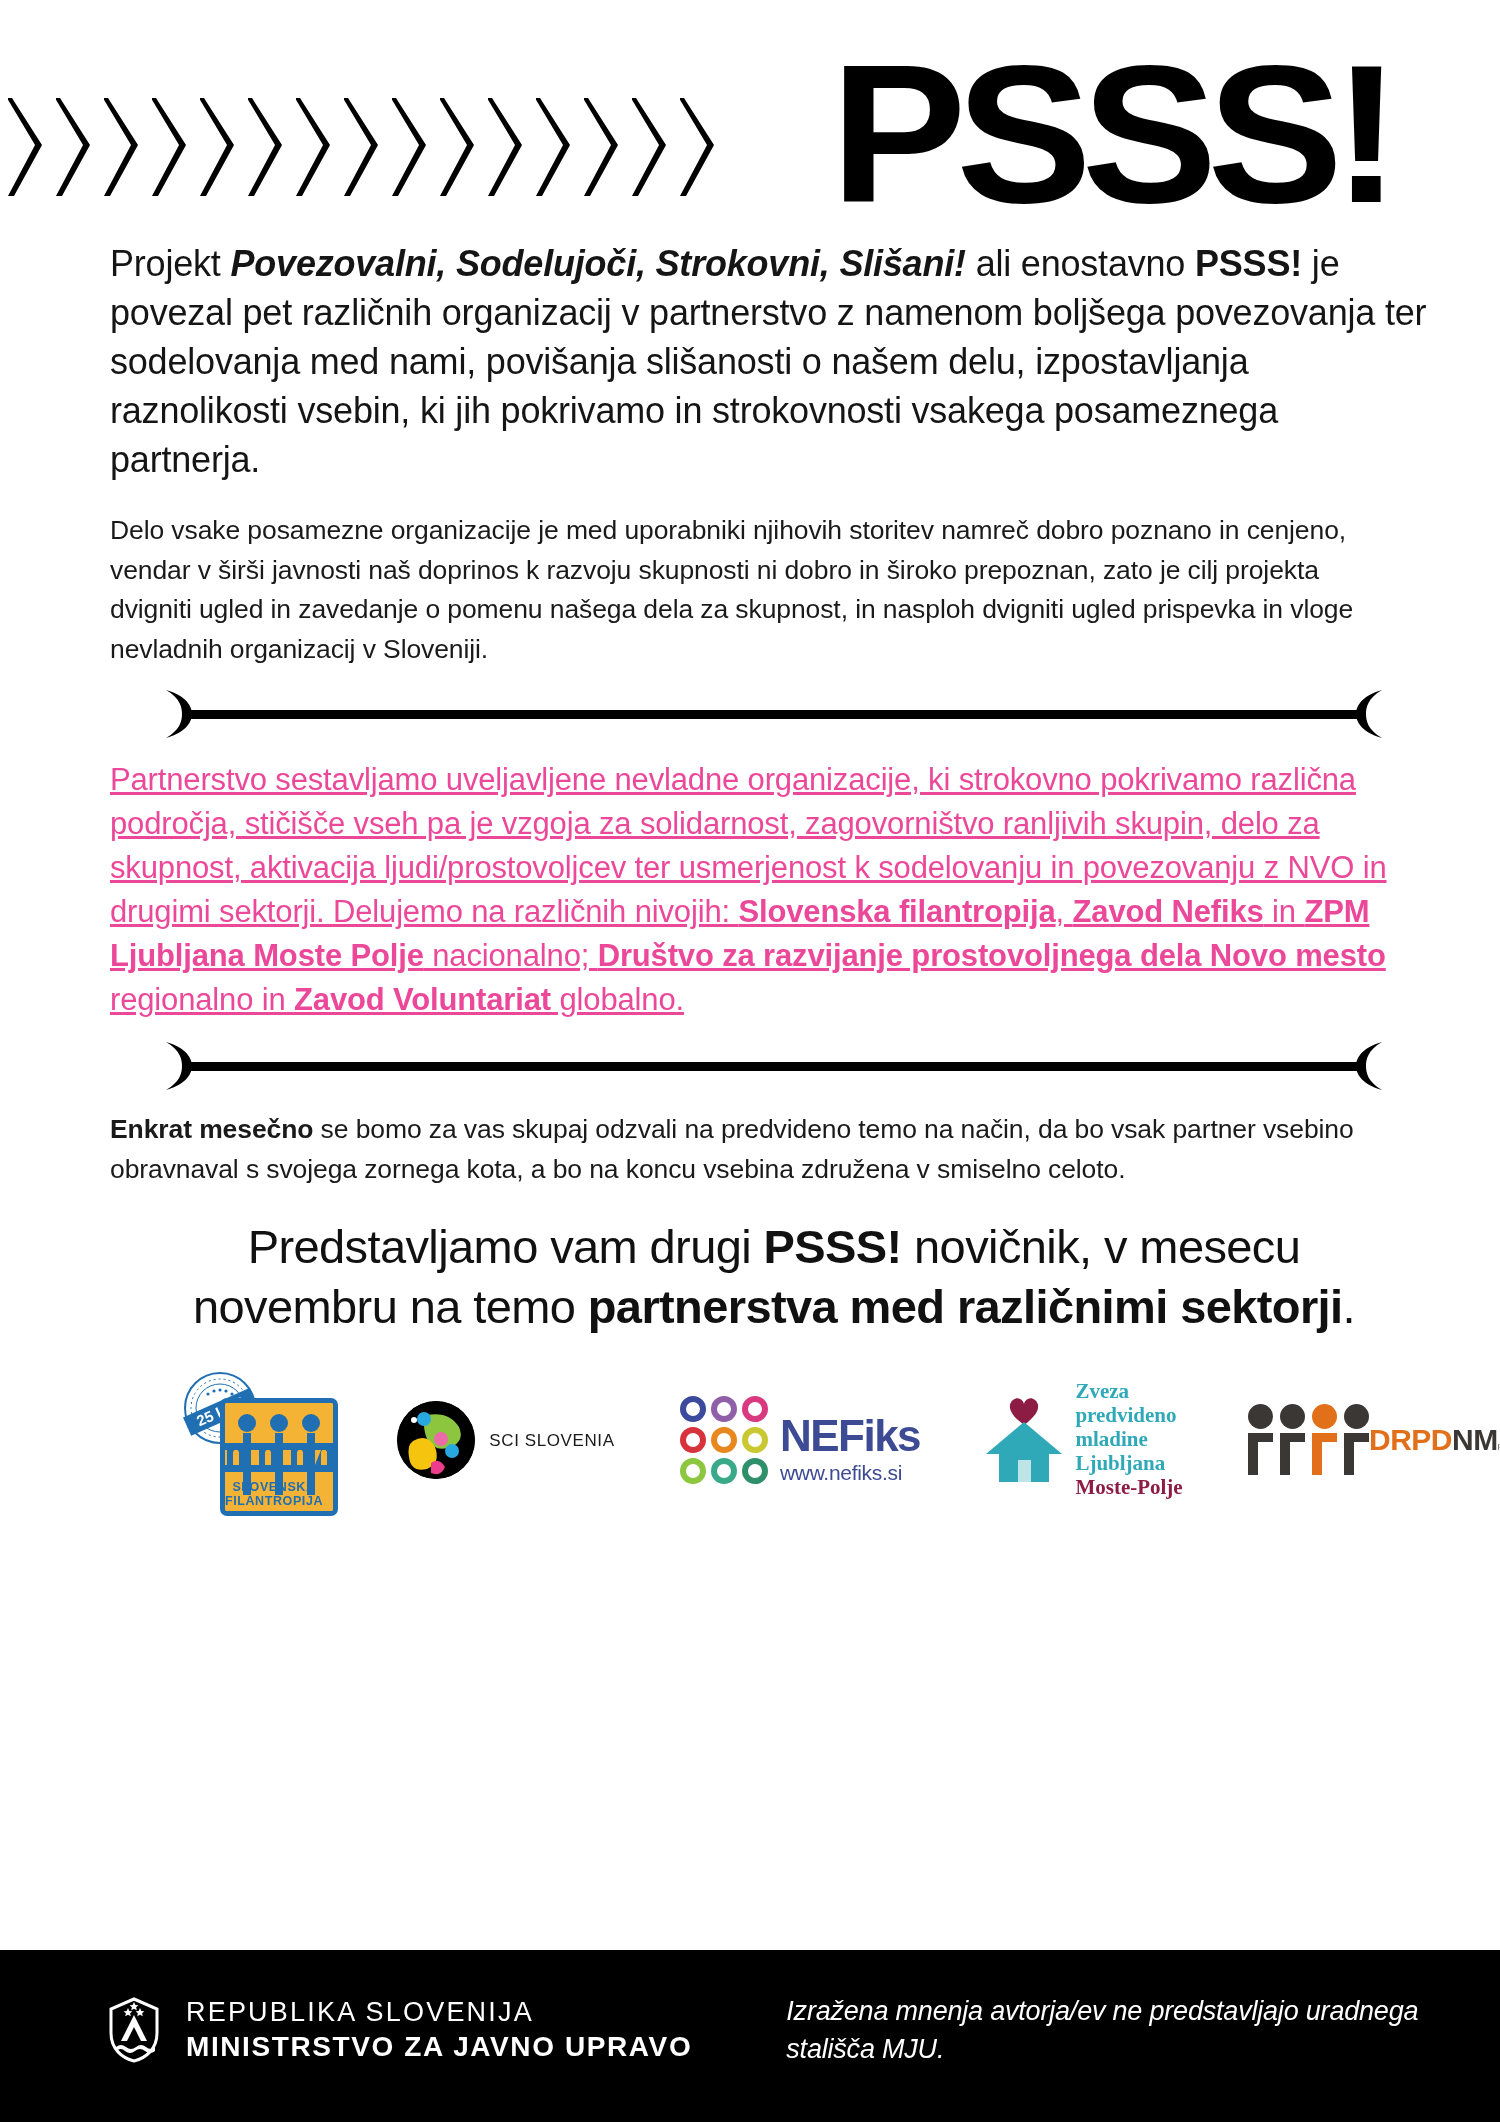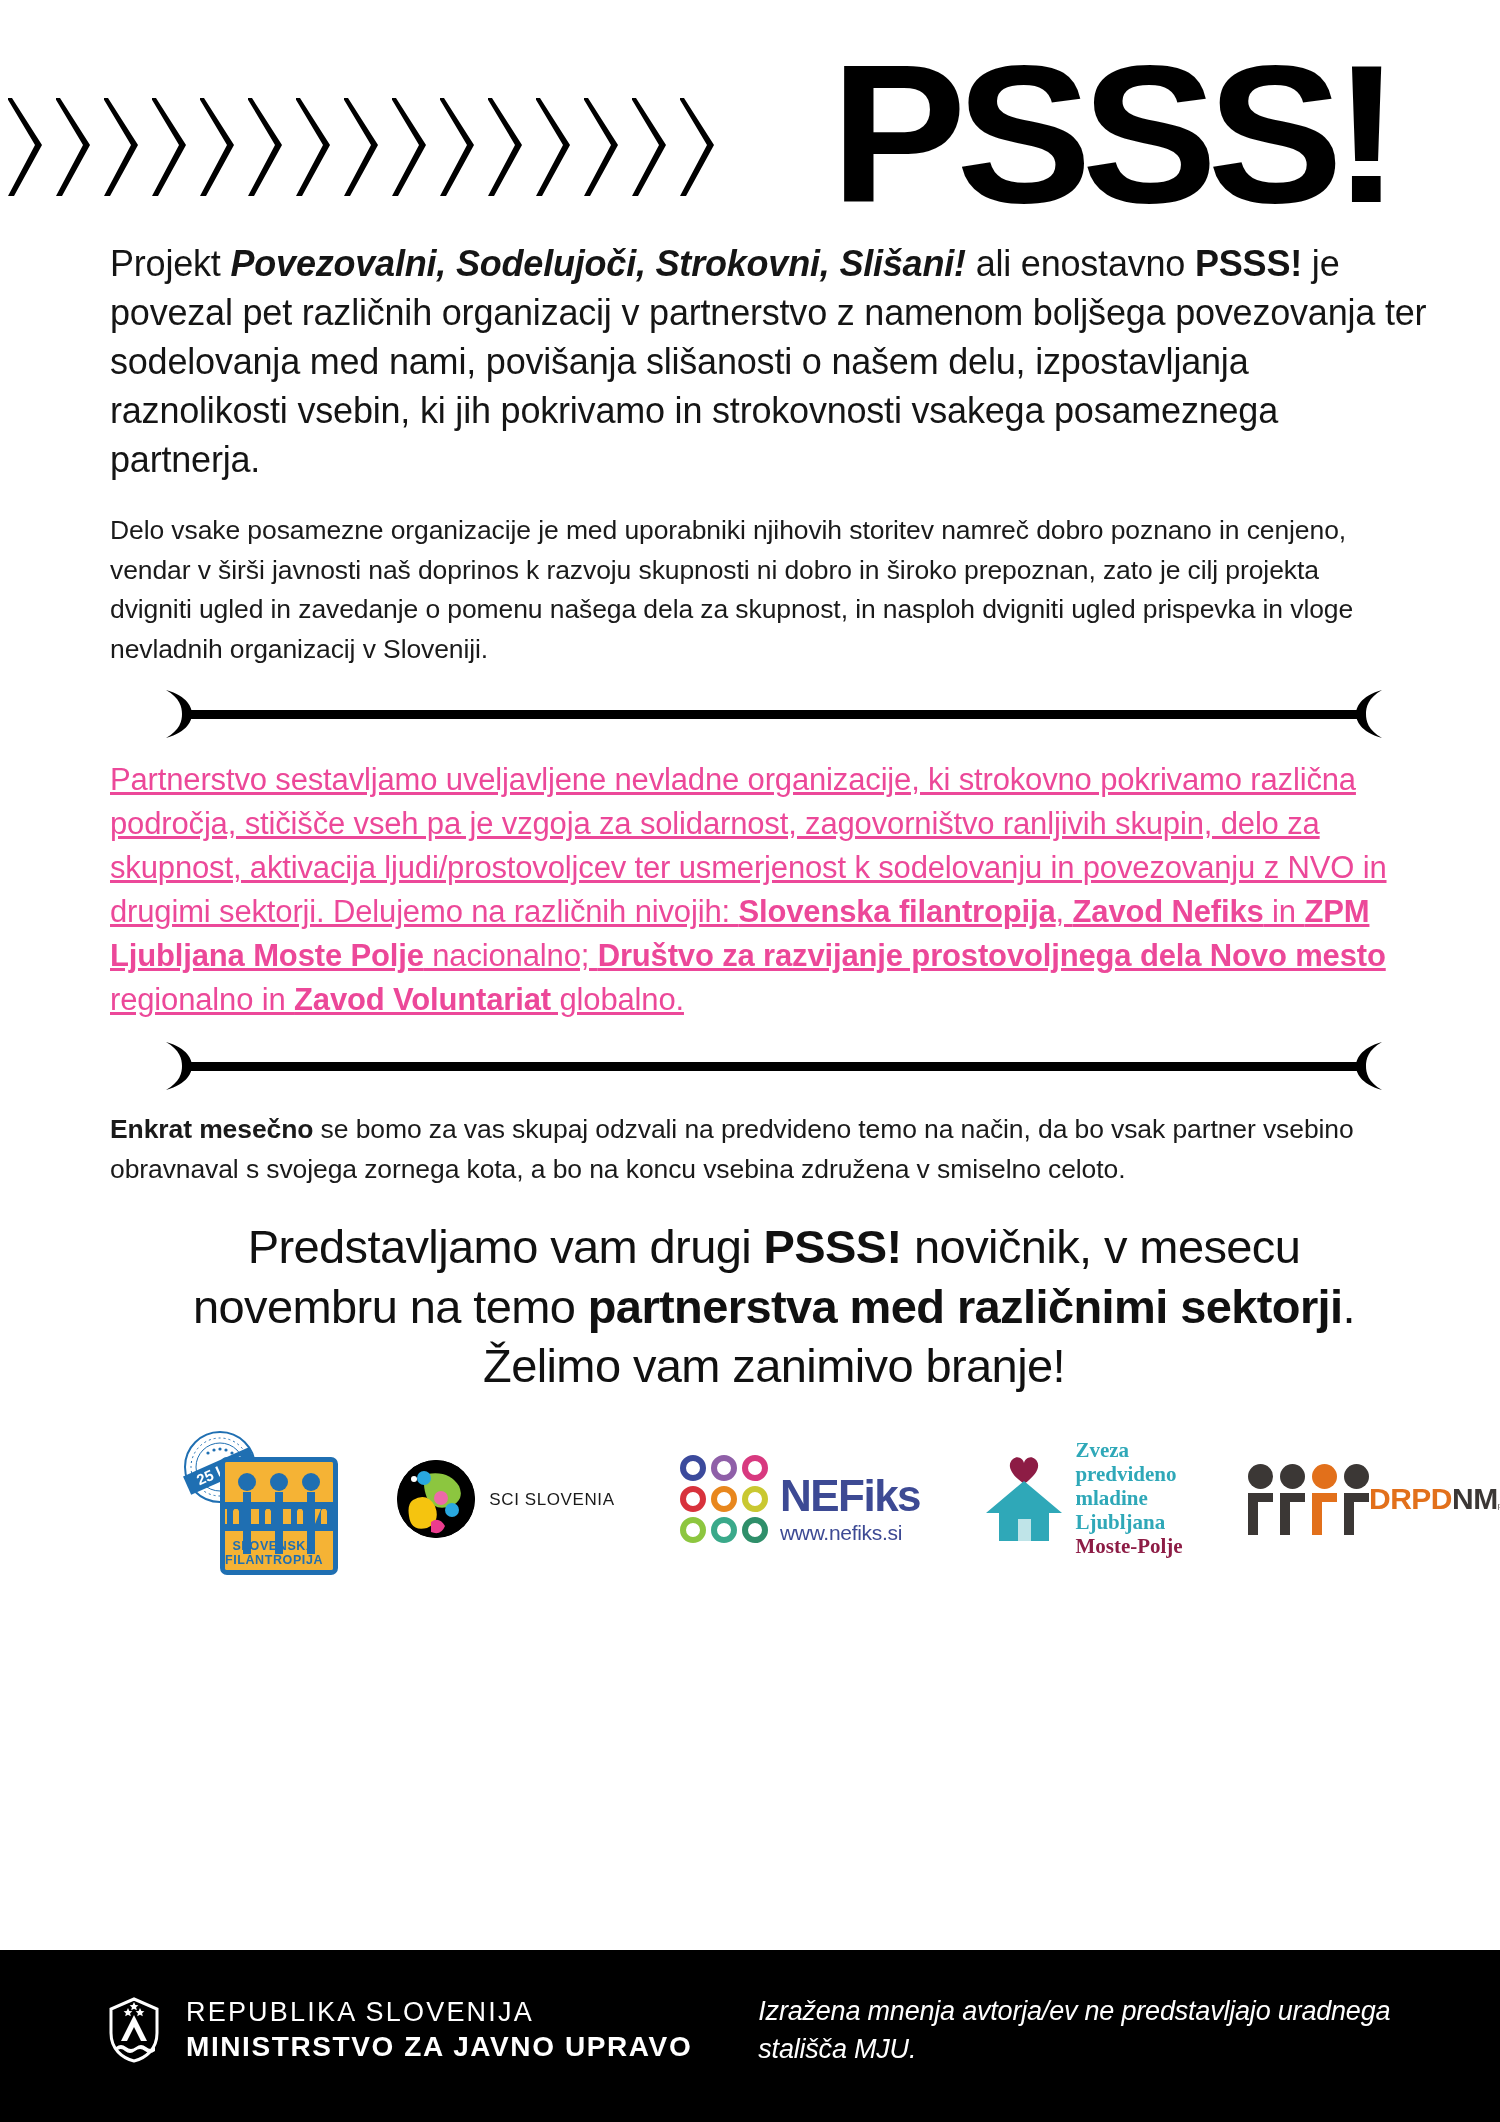--- a/index.html
+++ b/index.html
@@ -180,21 +180,21 @@
     align-items:center;
     box-sizing:border-box;
     padding:0 60px 12px 108px;
   }
   .coat{width:52px;height:66px;flex:0 0 auto;}
   .gov{color:#fff;margin-left:26px;}
   .gov .l1{font-size:27px;letter-spacing:2.2px;line-height:1.28;}
   .gov .l2{font-size:28px;letter-spacing:1.6px;font-weight:bold;line-height:1.28;}
   .disclaimer{
     color:#fff;font-style:italic;font-size:27px;line-height:1.42;
-    margin-left:66px;max-width:640px;letter-spacing:-.2px;
+    margin-left:94px;max-width:640px;letter-spacing:-.2px;
   }
 </style>
 </head>
 <body>
 
 <div class="page">
 
   <div class="header">
     <div class="chevrons" id="chevron-row">
         <svg viewBox="0 0 40 98" class="chev">
@@ -272,21 +272,20 @@
       <svg class="cap right" viewBox="0 0 46 52">
         <path d="M38 2 C16 8, 12 20, 12 26 C12 32, 16 44, 38 50 C24 42, 22 33, 22 26 C22 19, 24 10, 38 2 Z" fill="#000"></path>
       </svg>
     </div>
 
     <p class="small" style="padding-left:0;margin-top:6px;"><span class="b">Enkrat mesečno</span><span> se bomo za vas skupaj odzvali na predvideno temo na način, da bo vsak partner vsebino obravnaval s svojega zornega kota, a bo na koncu vsebina združena v smiselno celoto.</span></p>
 
     <div class="headline">
       <span>Predstavljamo vam drugi </span><span class="b">PSSS!</span><span> novičnik, v mesecu</span>
       <span>novembru na temo </span><span class="b">partnerstva med različnimi sektorji</span><span>.</span>
-      <span class="l3">Želimo vam zanimivo branje!</span>
     </div>
 
     <div class="logos">
 
       <div class="logo sf">
         <svg class="sf-badge" viewBox="0 0 76 76">
           <circle cx="38" cy="38" r="35" fill="none" stroke="#1f6fb2" stroke-width="2"></circle>
           <circle cx="38" cy="38" r="29" fill="none" stroke="#1f6fb2" stroke-width="1" stroke-dasharray="2 3"></circle>
           <circle cx="38" cy="38" r="24" fill="none" stroke="#1f6fb2" stroke-width="1"></circle>
           <g transform="rotate(-24 38 42)">

